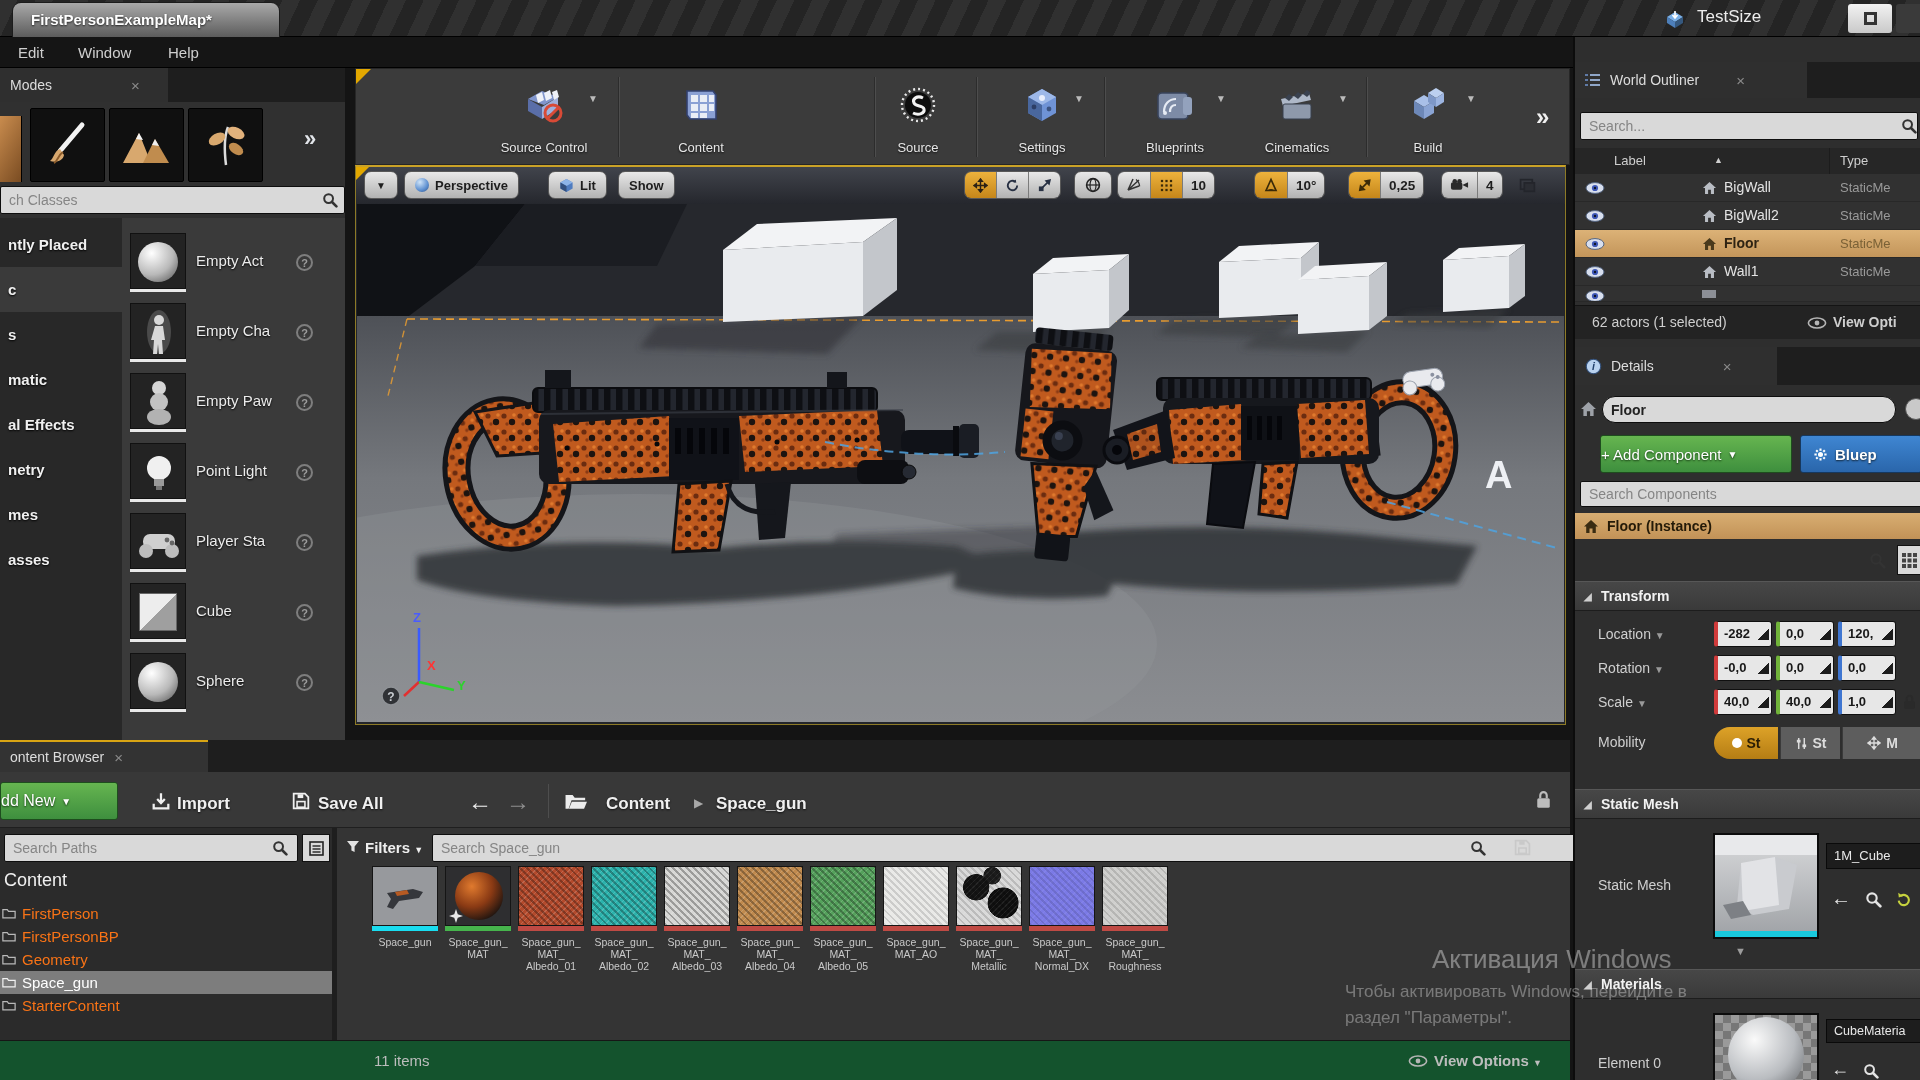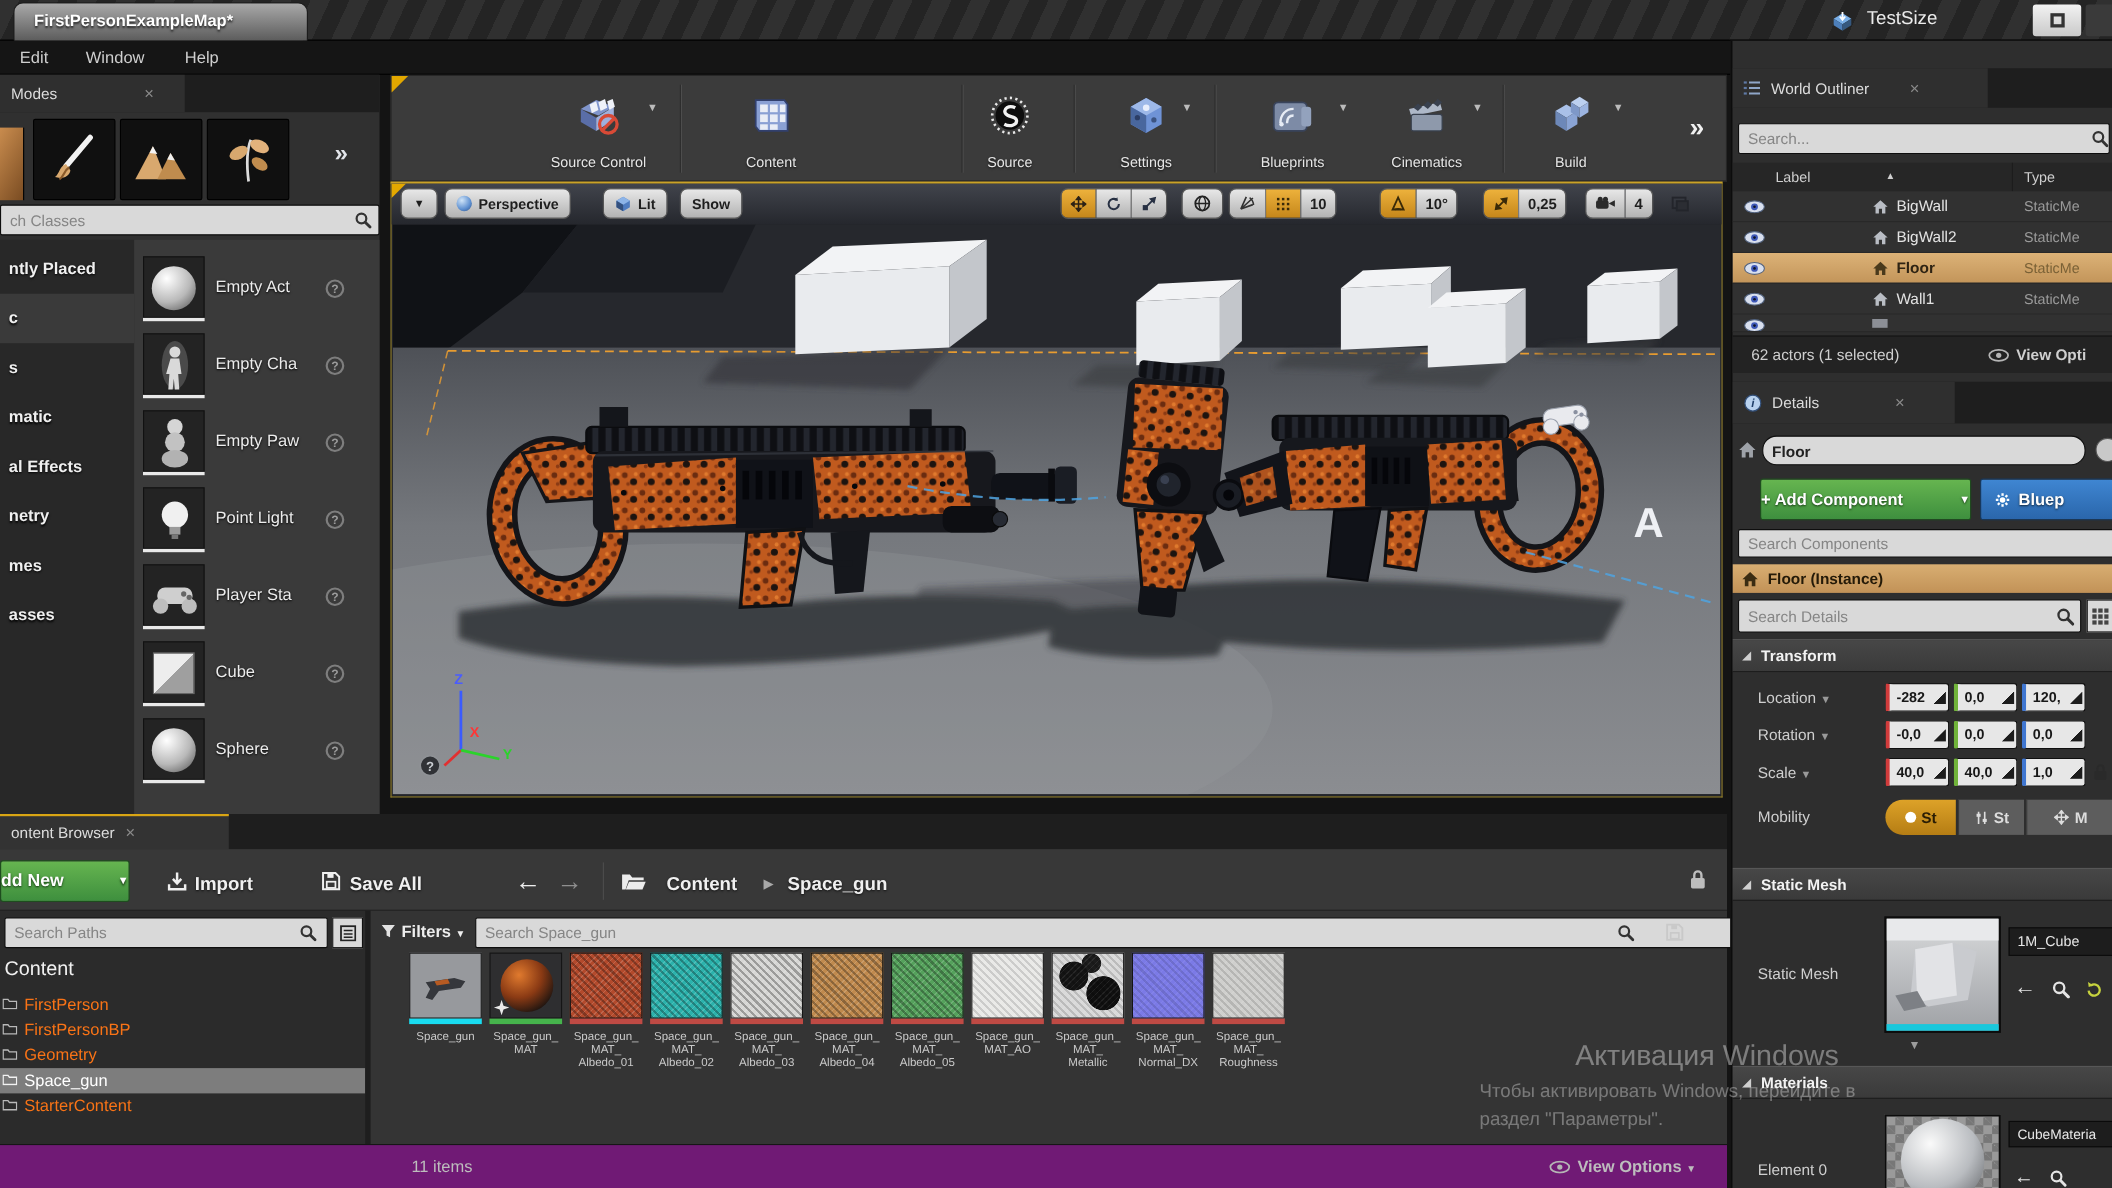--- a/index.html
+++ b/index.html
@@ -58,31 +58,31 @@
 .vseg>div{height:100%;display:flex;align-items:center;justify-content:center;padding:0 8px;
   background:linear-gradient(#e8e8e8,#b2b2b2);color:#1e1e1e;font-size:13.5px;font-weight:bold;border-right:1px solid #7b7b7b}
 .vseg>div:last-child{border-right:none}
 .vseg>div.org{background:linear-gradient(#edb23c,#c5861a)}
 
 #cb{left:0;top:740px;width:1570px;height:340px;background:#2b2b2b}
 #cbtab{left:0;top:0;width:208px;height:32px;background:#333;border-top:2px solid #d9a514;color:#ddd;font-size:14px;
   display:flex;align-items:center;gap:10px;padding:0 10px}
 #cbtools{left:0;top:32px;width:1570px;height:56px;background:#383838;border-bottom:1px solid #1f1f1f}
 .greenbtn{background:linear-gradient(#66b550,#3e8f3e);border:1px solid #1e4d1e;border-radius:3px;color:#fff;
-  font-weight:bold;display:flex;align-items:center;justify-content:space-between;gap:6px;text-shadow:0 1px 2px #12330f}
+  font-weight:normal;display:flex;align-items:center;justify-content:flex-start;gap:6px;text-shadow:0 1px 2px #12330f}
 .cbtext{color:#f0f0f0;font-size:17px;font-weight:bold;text-shadow:0 1px 2px #111}
 .treerow{left:0;width:332px;height:23px;line-height:23px;font-size:15px;color:#f97316}
 .treerow.sel{background:#7d7d7d;color:#fff}
 .tile{top:126px;width:66px;height:66px}
 .timg{position:absolute;left:0;top:0;width:66px;height:60px;border:1px solid #151515}
 .noise{position:absolute;inset:0;background-image:repeating-linear-gradient(45deg,rgba(0,0,0,.28) 0 2px,transparent 2px 5px),
   repeating-linear-gradient(-45deg,rgba(255,255,255,.16) 0 1px,transparent 1px 4px)}
 .tbar{position:absolute;left:0;top:60px;width:66px;height:5px}
 .tlabel{position:absolute;left:-7px;top:70px;width:80px;text-align:center;font-size:10.5px;line-height:12px;color:#c9c9c9;white-space:pre-line}
-#cbfoot{left:0;top:300px;width:1570px;height:40px;background:#701a75;border-top:1px solid #161616}
+#cbfoot{left:0;top:300px;width:1570px;height:40px;background:#14532d;border-top:1px solid #161616}
 
 #rp{left:1573px;top:37px;width:347px;height:1043px;background:#2e2e2e;border-left:2px solid #0c0c0c;overflow:hidden}
 .rtabstrip{position:absolute;left:0;width:347px;height:36px;background:#1e1e1e}
 .hrow{position:absolute;left:0;width:347px;background:#262626}
 .worow{position:absolute;left:0;width:347px;height:28px;background:#313131;border-bottom:1px solid #282828;font-size:14px}
 .worow.sel{background:linear-gradient(#dcb277,#c3955a)}
 .wolabel{position:absolute;left:149px;top:5px;color:#e3e3e3}
 .wotype{position:absolute;left:265px;top:6px;font-size:13px;color:#9a9a9a}
 .sechead{position:absolute;left:0;width:347px;height:30px;background:linear-gradient(#474747,#3a3a3a);
   border-top:1px solid #575757;border-bottom:1px solid #1d1d1d;color:#f2f2f2;font-weight:bold;font-size:14px;line-height:28px;padding-left:26px}
@@ -1053,21 +1053,20 @@
         </svg>
       <span>Bluep</span>
     </div>
     <input class="abs lin" style="left: 5px; top: 444px; width: 342px; height: 26px;" readonly="" placeholder="Search Components">
     <div class="abs" style="left:0;top:476px;width:347px;height:26px;background:linear-gradient(#d8ae72,#c29257);display:flex;align-items:center;gap:8px;padding-left:8px">
       <svg width="16" height="15" style="color:#3a2c12">
           <use href="#i-house"></use>
         </svg>
       <span style="font-size:14px;font-weight:bold;color:#241a08">Floor (Instance)</span>
     </div>
-    <input class="abs lin" style="left: 5px; top: 508px; width: 312px; height: 30px;" readonly="" placeholder="Search Details">
     <svg class="abs" style="left:294px;top:515px;color:#333" width="17" height="17">
         <use href="#i-search"></use>
       </svg>
     <div class="abs" style="left:322px;top:508px;width:25px;height:30px;background:#d9d9d9;border:1px solid #111;display:flex;align-items:center;justify-content:center">
       <svg width="15" height="15" style="color:#444">
           <use href="#i-grid9"></use>
         </svg>
     </div>
 
     <div class="sechead" style="top:544px">

